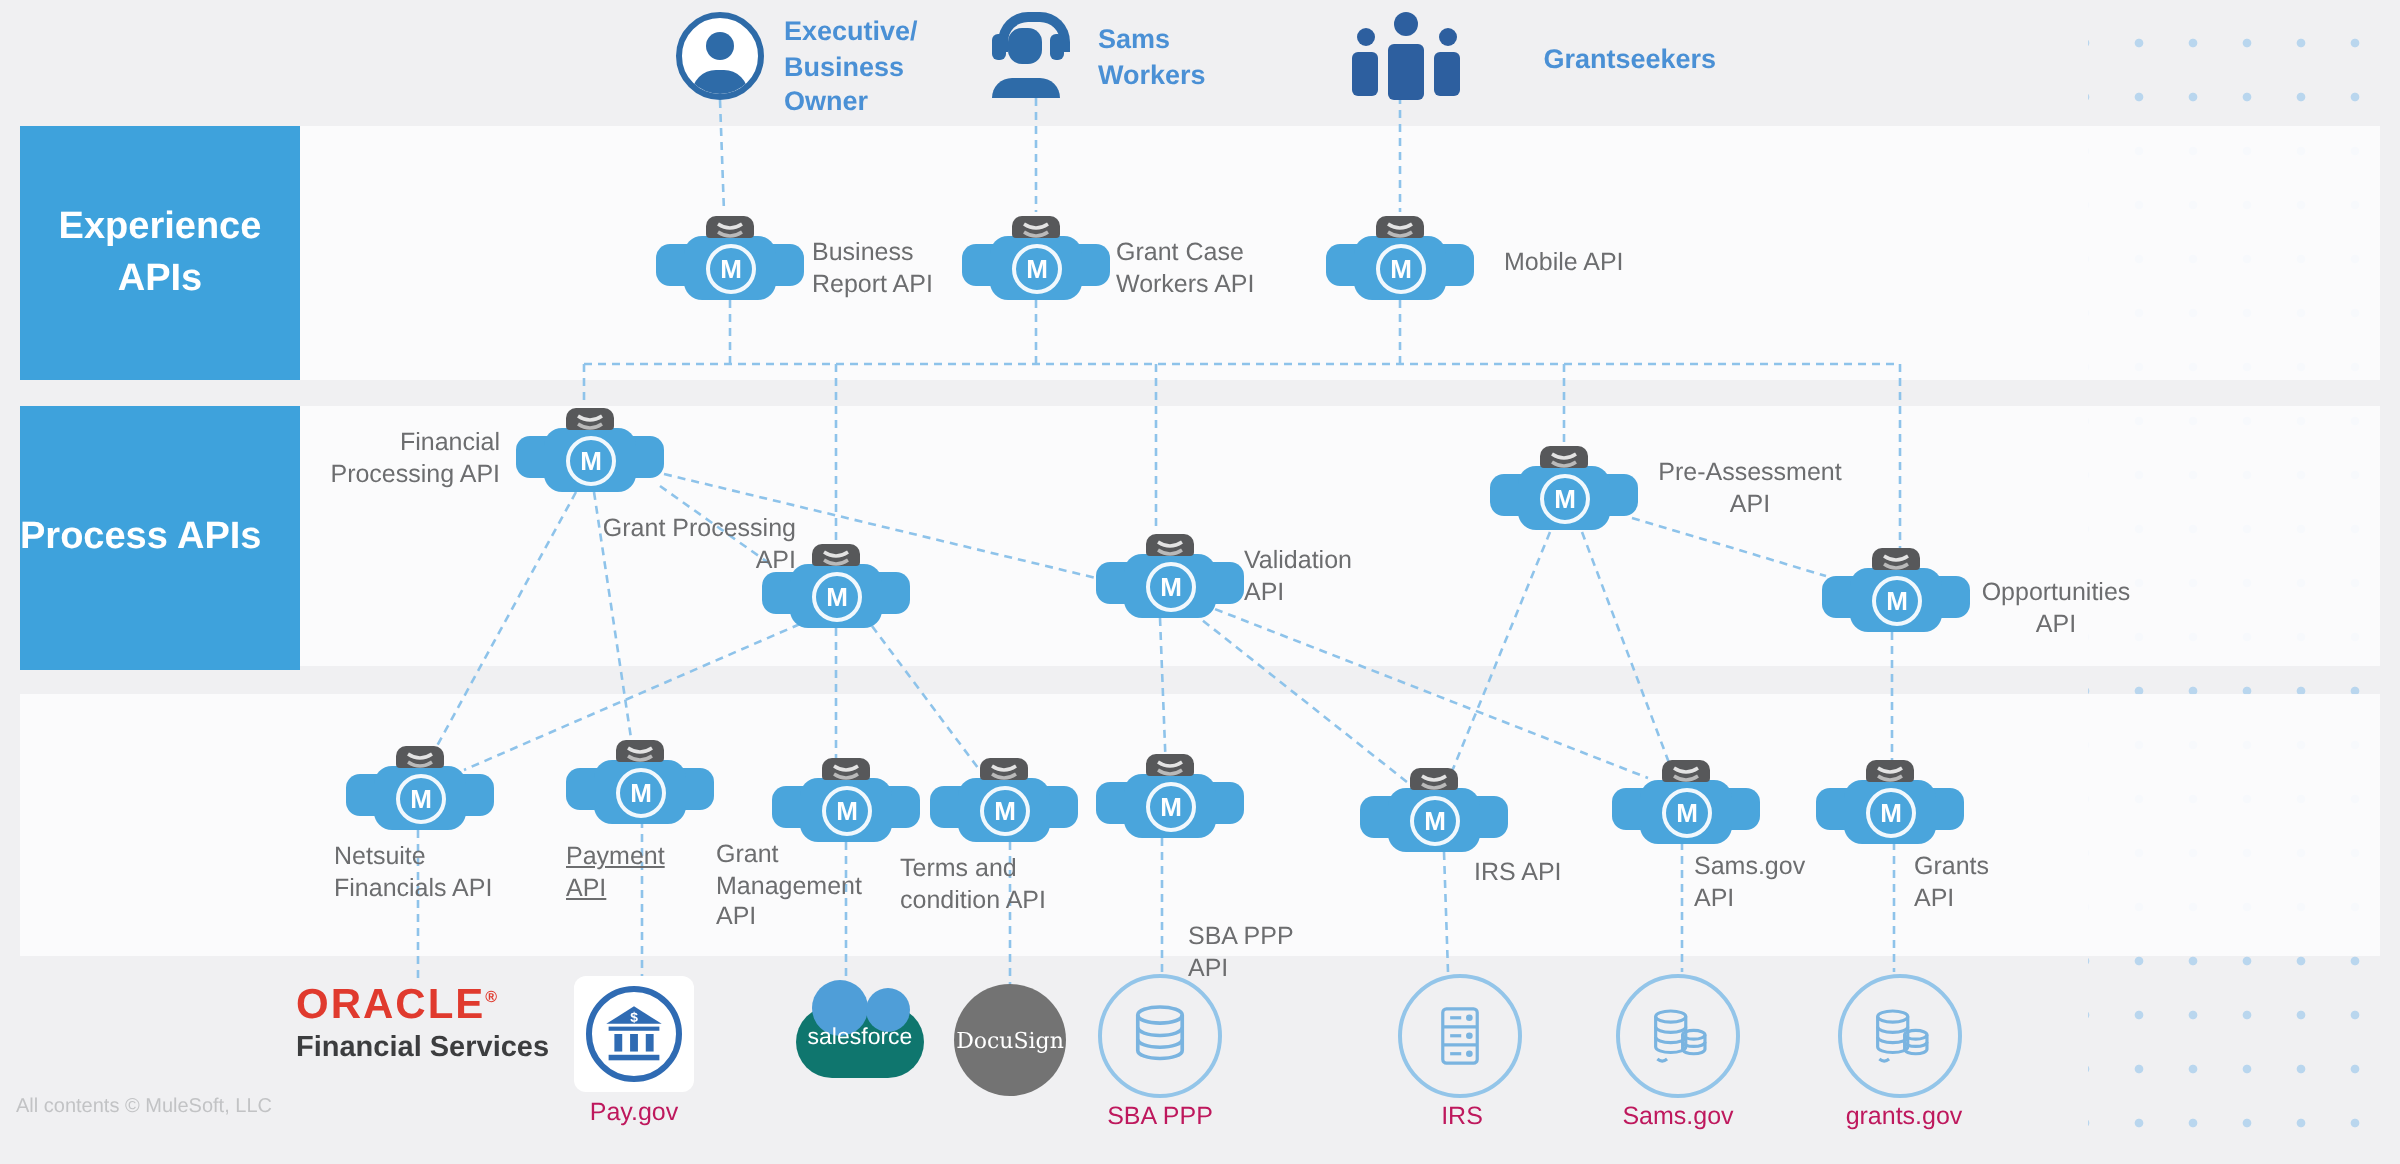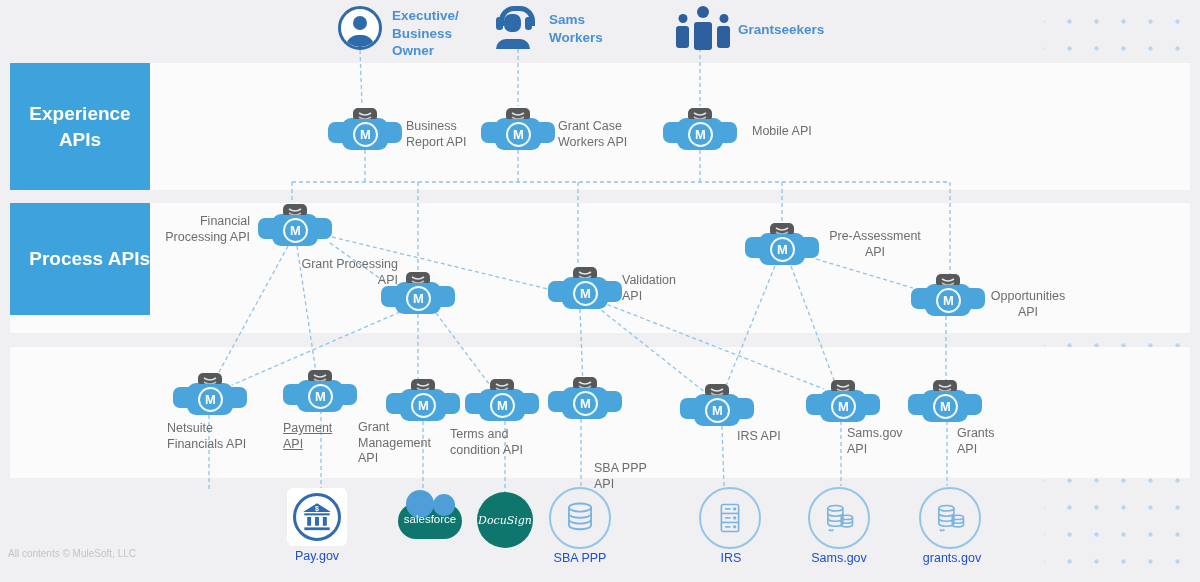--- a/index.html
+++ b/index.html
@@ -12,24 +12,24 @@
         background-size:27px 27px;background-position:12px 8px;}
 
   
   .band{position:absolute;left:10px;width:1180px;background:rgba(252,252,253,.93);z-index:1;}
   .band.exp{top:63px;height:127px;}
   .band.proc{top:203px;height:130px;}
   .band.sys{top:347px;height:131px;}
 
   
   .layerbox{position:absolute;left:10px;width:140px;background:#3ea2dc;color:#fff;z-index:3;
-            display:flex;align-items:center;justify-content:flex-end;text-align:center;
+            display:flex;align-items:center;justify-content:flex-start;text-align:center;
             font-size:19px;font-weight:bold;line-height:1.35;}
   .layerbox.exp{top:63px;height:127px;}
-  .layerbox.proc{top:203px;height:112px;}
+  .layerbox.proc{top:203px;height:132px;}
   .layerbox.sys{top:347px;height:131px;}
 
   
   svg.wires{position:absolute;left:0;top:0;z-index:2;}
   svg.wires line{stroke:#8ec3ea;stroke-width:1.3;stroke-dasharray:4 3;}
 
   
   .node{position:absolute;width:74px;height:32px;z-index:4;}
   .node .mid{position:absolute;left:0;right:0;top:4px;height:21px;background:#4aa5dc;border-radius:7px;}
   .node .core{position:absolute;left:14px;width:46px;top:0;height:32px;background:#4aa5dc;border-radius:9px;}
@@ -68,27 +68,27 @@
   .gs-icon .f2 .head{top:0;width:12px;height:12px;}
   .gs-icon .f2 .bod{height:28px;width:18px;}
 
   
   .oracle{position:absolute;left:148px;top:492px;z-index:4;width:130px;}
   .oracle .o1{color:#e03a2e;font-weight:bold;font-size:21px;letter-spacing:1px;line-height:1;}
   .oracle .o1 sup{font-size:8px;}
   .oracle .o2{color:#3c3d3f;font-weight:bold;font-size:14.5px;margin-top:3px;}
   .paygov{position:absolute;left:287px;top:488px;width:60px;height:58px;background:#fff;border-radius:6px;z-index:4;}
   .paygov .circ{position:absolute;left:50%;top:50%;width:48px;height:48px;margin:-24px 0 0 -24px;border:3px solid #2f6bb3;border-radius:50%;box-sizing:border-box;display:flex;align-items:center;justify-content:center;}
-  .blabel{position:absolute;z-index:4;font-size:12.5px;color:#1d4ed8;text-align:center;}
+  .blabel{position:absolute;z-index:4;font-size:12.5px;color:#be185d;text-align:center;}
   .cloud{position:absolute;left:398px;top:503px;width:64px;height:36px;background:#0f766e;border-radius:18px;z-index:4;}
   .cloud:before{content:"";position:absolute;left:8px;top:-13px;width:28px;height:28px;background:#4f9ed8;border-radius:50%;}
   .cloud:after{content:"";position:absolute;right:7px;top:-9px;width:22px;height:22px;background:#4f9ed8;border-radius:50%;}
   .cloud span{position:absolute;left:0;right:0;top:10px;text-align:center;color:#fff;font-size:11.5px;z-index:1;}
-  .docusign{position:absolute;left:477px;top:492px;width:56px;height:56px;background:#0f766e;border-radius:50%;z-index:4;
-            display:flex;align-items:center;justify-content:center;color:#fff;font-size:11px;font-style:italic;font-family:"DejaVu Serif",serif;}
+  .docusign{position:absolute;left:477px;top:492px;width:56px;height:56px;background:#737373;border-radius:50%;z-index:4;
+            display:flex;align-items:center;justify-content:center;color:#fff;font-size:11px;font-family:"DejaVu Serif",serif;}
   .syscirc{position:absolute;width:62px;height:62px;border:2px solid #93c5e9;border-radius:50%;box-sizing:border-box;z-index:4;
            display:flex;align-items:center;justify-content:center;}
   .footer{position:absolute;left:8px;top:548px;font-size:10px;color:#c2c3c5;z-index:4;}
 </style>
 </head>
 <body>
 
 <div class="stage">
 
   <div class="dots"></div>
@@ -161,21 +161,21 @@
       </div>
     <div class="fig f2">
         <div class="head"></div>
         <div class="bod"></div>
       </div>
     <div class="fig f3">
         <div class="head"></div>
         <div class="bod"></div>
       </div>
   </div>
-  <div class="actor-label" style="left:738px;top:21px;width:120px;">Grantseekers</div>
+  <div class="actor-label" style="left:738px;top:21px;width:120px;text-align:right;">Grantseekers</div>
 
   <div class="node" style="left:328px;top:118px;">
     <div class="mid"></div>
       <div class="core"></div>
     <div class="clip"><svg width="24" height="11" viewBox="0 0 24 11">
           <path d="M6 2 Q12 6 18 2" stroke="#e3e3e3" fill="none" stroke-width="1.7"></path>
           <path d="M6 6 Q12 10 18 6" stroke="#b9b9b9" fill="none" stroke-width="1.7"></path>
         </svg></div>
     <div class="ring">M</div>
   </div>
@@ -339,20 +339,24 @@
     <div class="mid"></div>
       <div class="core"></div>
     <div class="clip"><svg width="24" height="11" viewBox="0 0 24 11">
           <path d="M6 2 Q12 6 18 2" stroke="#e3e3e3" fill="none" stroke-width="1.7"></path>
           <path d="M6 6 Q12 10 18 6" stroke="#b9b9b9" fill="none" stroke-width="1.7"></path>
         </svg></div>
     <div class="ring">M</div>
   </div>
   <div class="nl" style="left:957px;top:426px;width:50px;">Grants API</div>
 
+  <div class="oracle">
+    <div class="o1"><span>ORACLE</span><sup>®</sup></div>
+    <div class="o2">Financial Services</div>
+  </div>
 
   <div class="paygov">
     <div class="circ">
       <svg width="30" height="28" viewBox="0 0 26 24">
         <polygon points="13,0 25,7.6 1,7.6" fill="#2f6bb3"></polygon>
         <text x="13" y="6.6" text-anchor="middle" font-size="6" fill="#ffffff" font-weight="bold">$</text>
         <rect x="2" y="8.8" width="22" height="1.8" fill="#2f6bb3"></rect>
         <rect x="4.5" y="12" width="3.4" height="7.6" fill="#2f6bb3"></rect>
         <rect x="11.3" y="12" width="3.4" height="7.6" fill="#2f6bb3"></rect>
         <rect x="18.1" y="12" width="3.4" height="7.6" fill="#2f6bb3"></rect>

